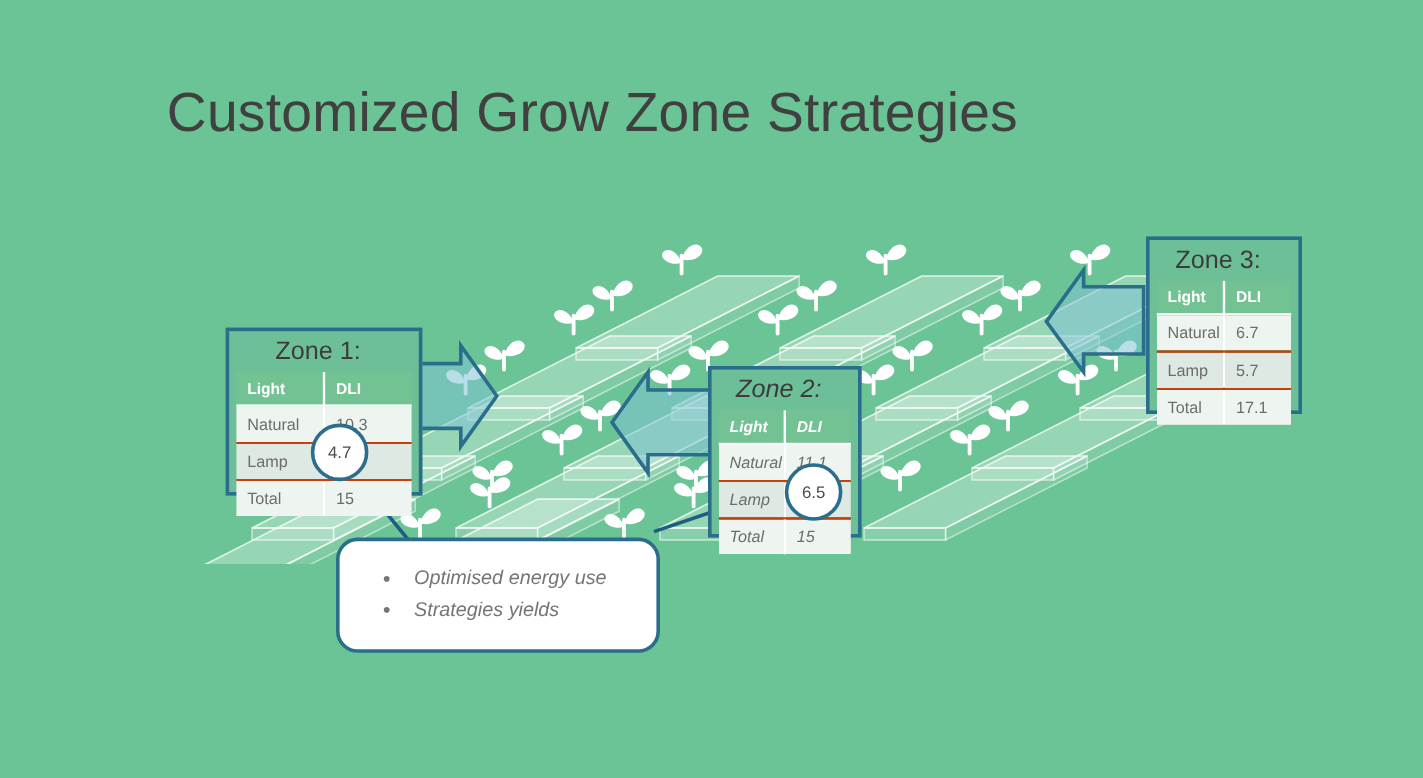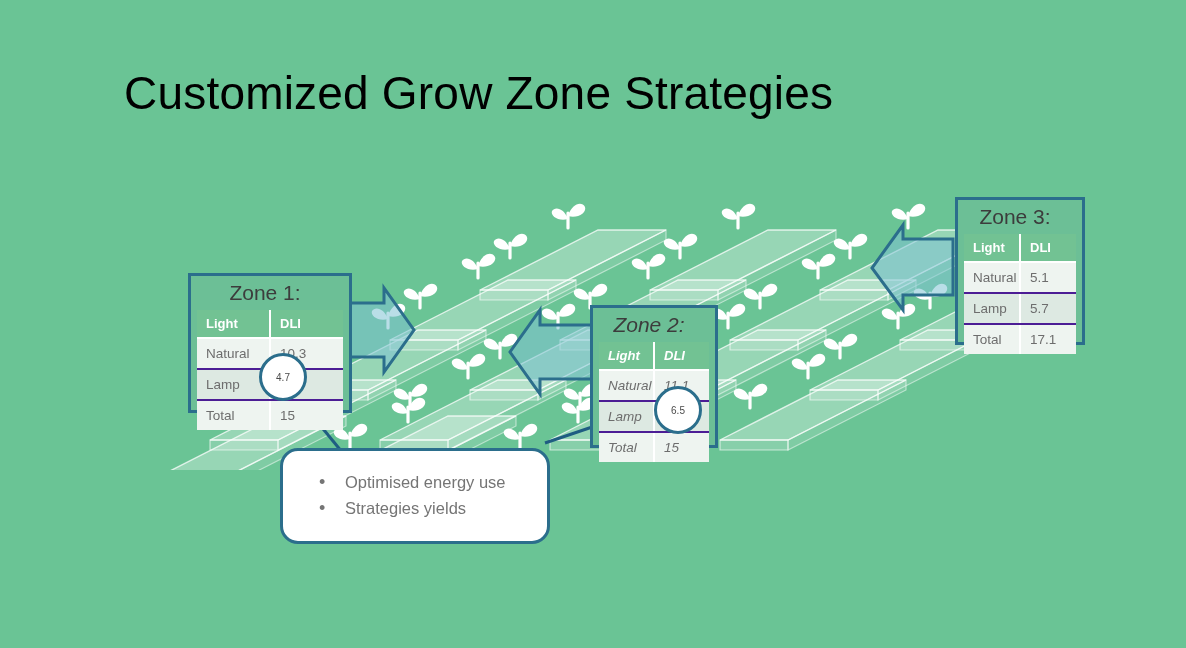--- a/index.html
+++ b/index.html
@@ -12,24 +12,24 @@
     height: 648px;
     position: relative;
     overflow: hidden;
     font-family: "Liberation Sans", sans-serif;
     background: #6ac495;
   }
 
   
   .slide-title {
     position: absolute;
-    left: 124px;
+    left: 139px;
     top: 66px;
     font-size: 46px;
-    color: #000000;
+    color: #404040;
     font-weight: normal;
     letter-spacing: 0.2px;
     white-space: nowrap;
   }
 
   
   .illustration {
     position: absolute;
     left: 150px;
     top: 200px;
@@ -77,21 +77,21 @@
     padding: 6px 9px;
     border-right: 2px solid #ffffff;
     border-bottom: 2px solid #ffffff;
   }
   .zone-table th:last-child { border-right: none; }
   .zone-table td {
     font-size: 13.5px;
     color: #6d6d6d;
     padding: 7px 9px;
     border-right: 2px solid #ffffff;
-    border-bottom: 2px solid #4c1d95;
+    border-bottom: 2px solid #c2410c;
     background: #dfeae3;
     position: relative;
   }
   .zone-table td:last-child { border-right: none; }
   .zone-table tr:nth-child(odd) td { background: #eef4f0; }
   .zone-table tr:nth-child(even) td { background: #dde9e2; }
   .zone-table tr:last-child td { border-bottom: none; }
   .circle-ring {
     position: absolute;
     width: 42px;
@@ -100,21 +100,21 @@
     border-radius: 50%;
     background: #ffffff;
     z-index: 2;
   }
   .circle-ring span {
     position: absolute;
     left: 0; top: 0; right: 0; bottom: 0;
     display: flex;
     align-items: center;
     justify-content: center;
-    font-size: 10px;
+    font-size: 14px;
     color: #4a4a4a;
     font-family: "Liberation Sans", sans-serif;
   }
 
   
   .callout {
     position: absolute;
     left: 280px;
     top: 448px;
     width: 270px;
@@ -122,20 +122,21 @@
     background: #ffffff;
     border: 3px solid #2b6e8c;
     border-radius: 18px;
     box-sizing: border-box;
     z-index: 6;
   }
   .callout ul {
     margin: 0;
     padding: 18px 0 0 36px;
     list-style: none;
+    font-style: italic;
   }
   .callout li {
     font-size: 16.5px;
     color: #757575;
     line-height: 1.6;
     position: relative;
     padding-left: 26px;
   }
   .callout li::before {
     content: "•";
@@ -416,21 +417,21 @@
   <table class="zone-table">
     <thead>
       <tr>
         <th>Light</th>
         <th>DLI</th>
       </tr>
     </thead>
     <tbody>
       <tr>
         <td>Natural</td>
-        <td>5.1</td>
+        <td>6.7</td>
       </tr>
       <tr>
         <td>Lamp</td>
         <td>5.7</td>
       </tr>
       <tr>
         <td>Total</td>
         <td>17.1</td>
       </tr>
     </tbody>

